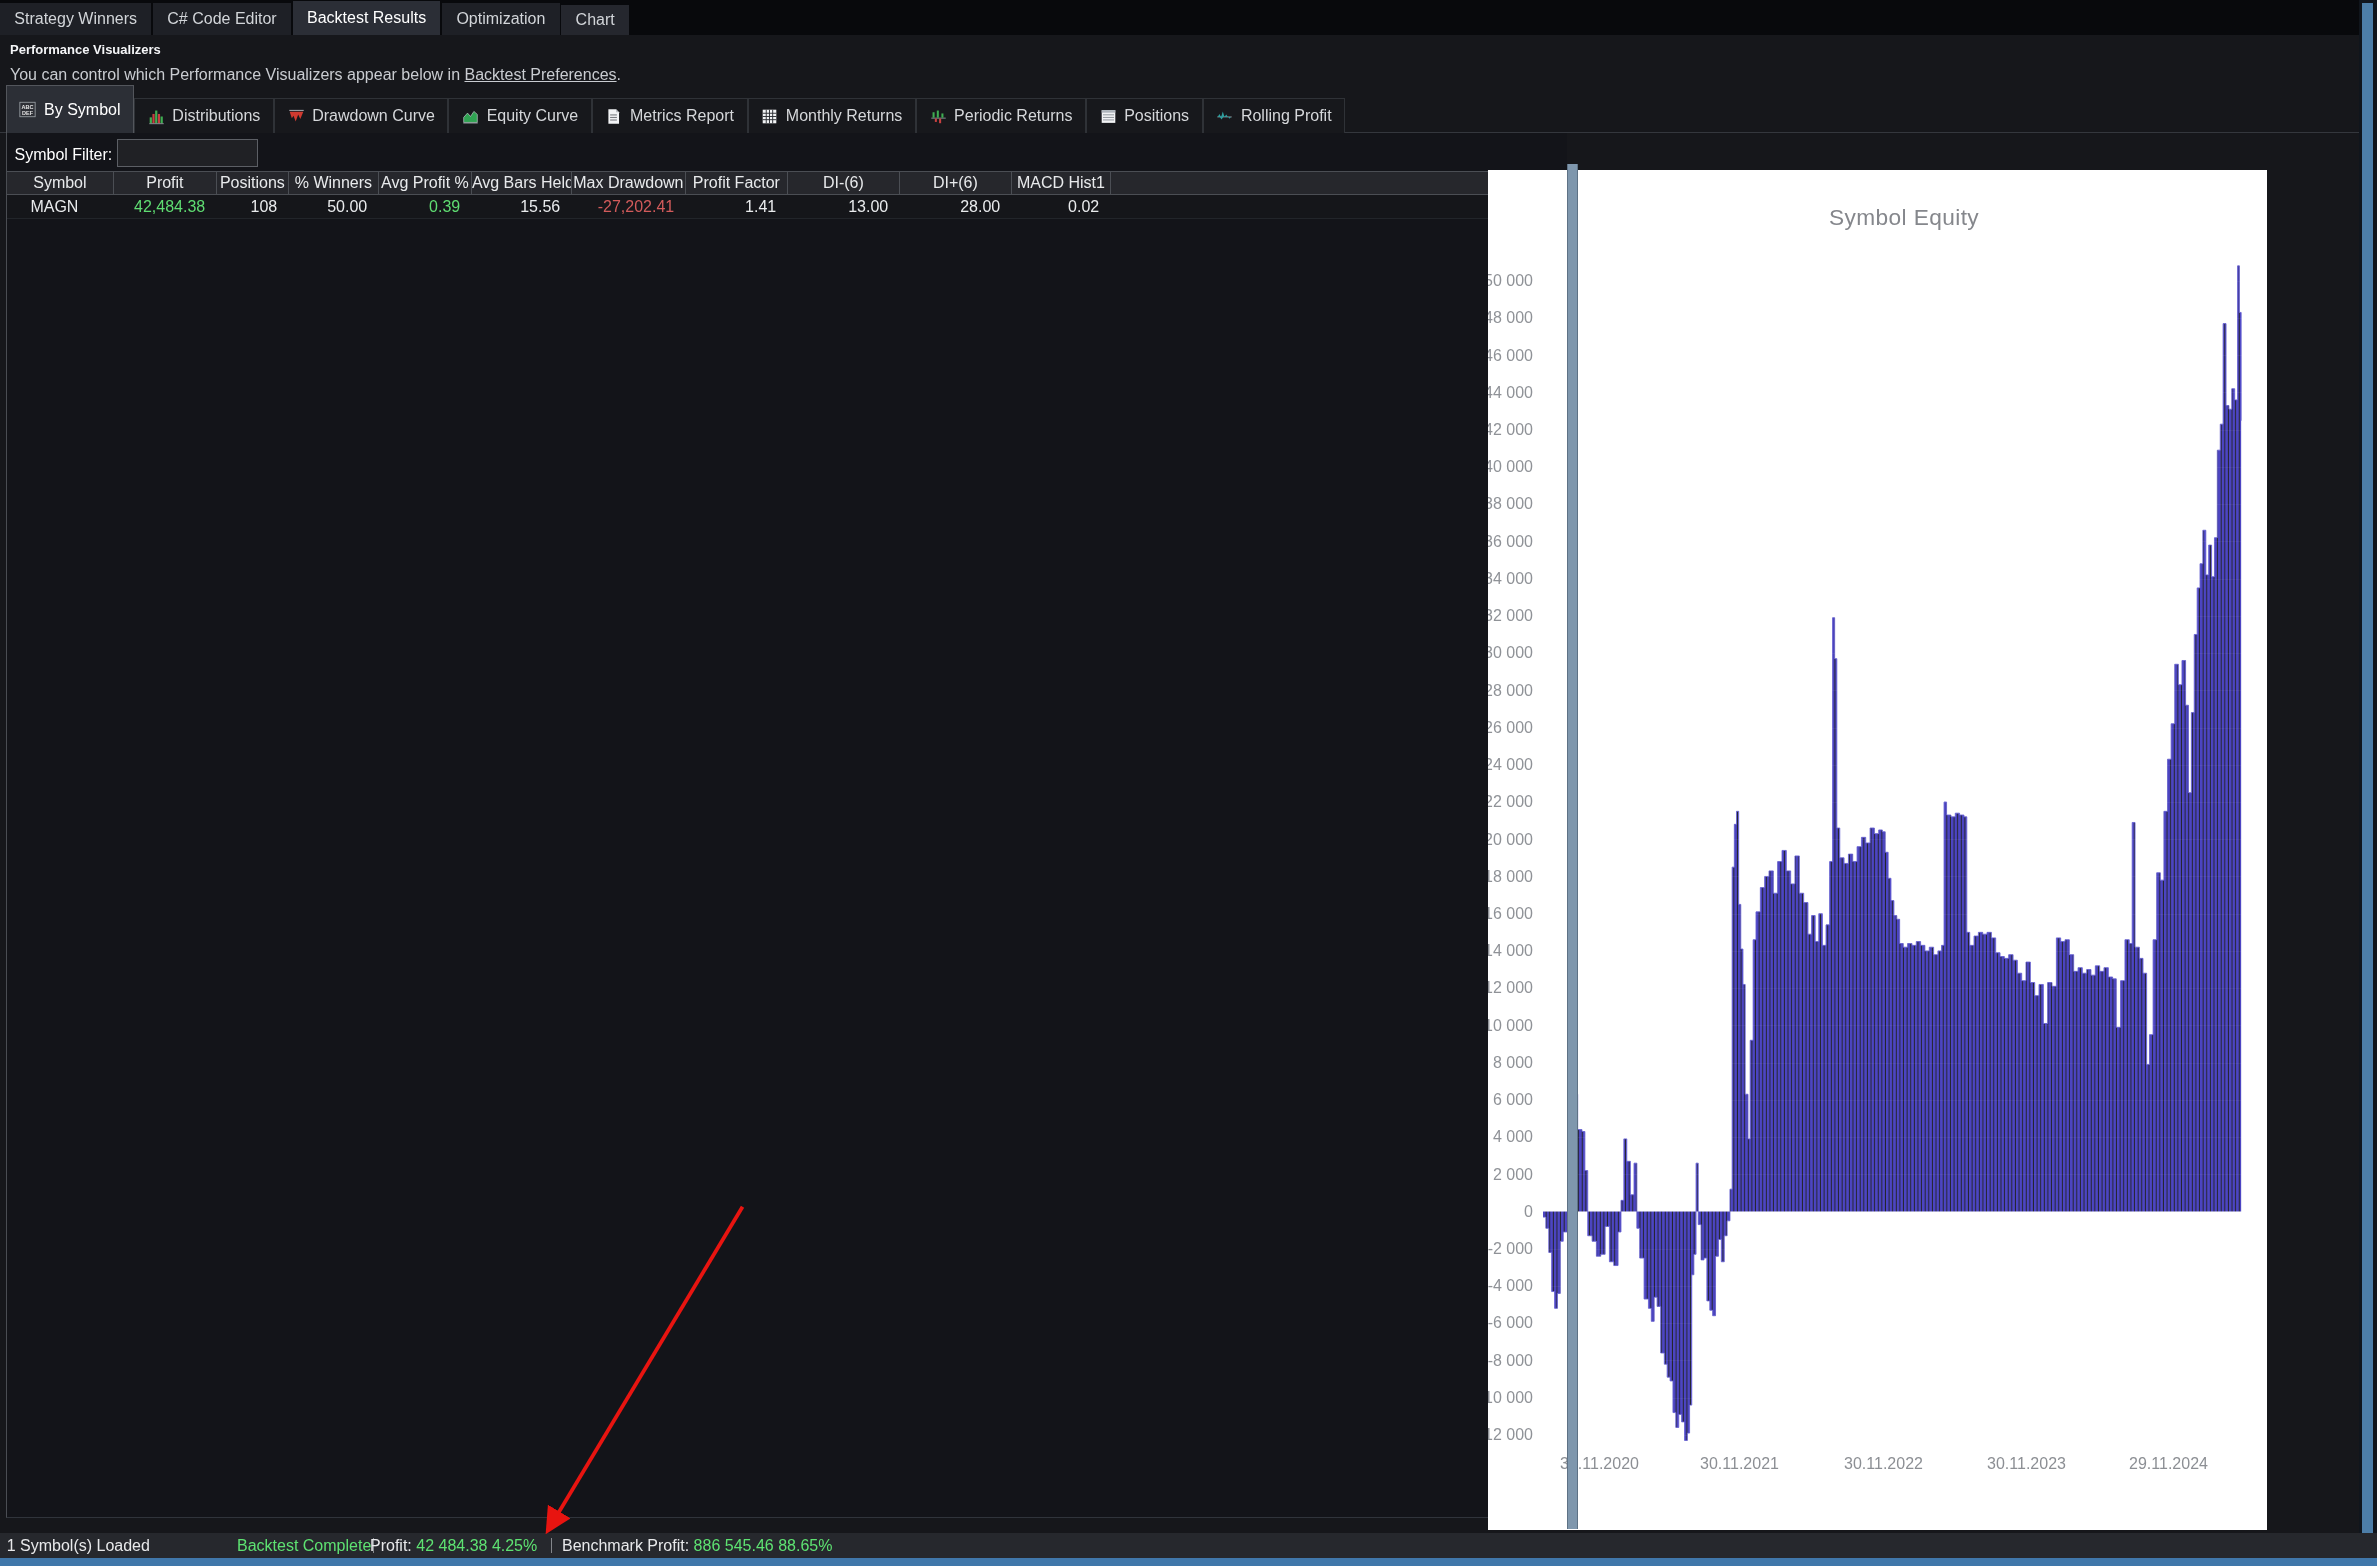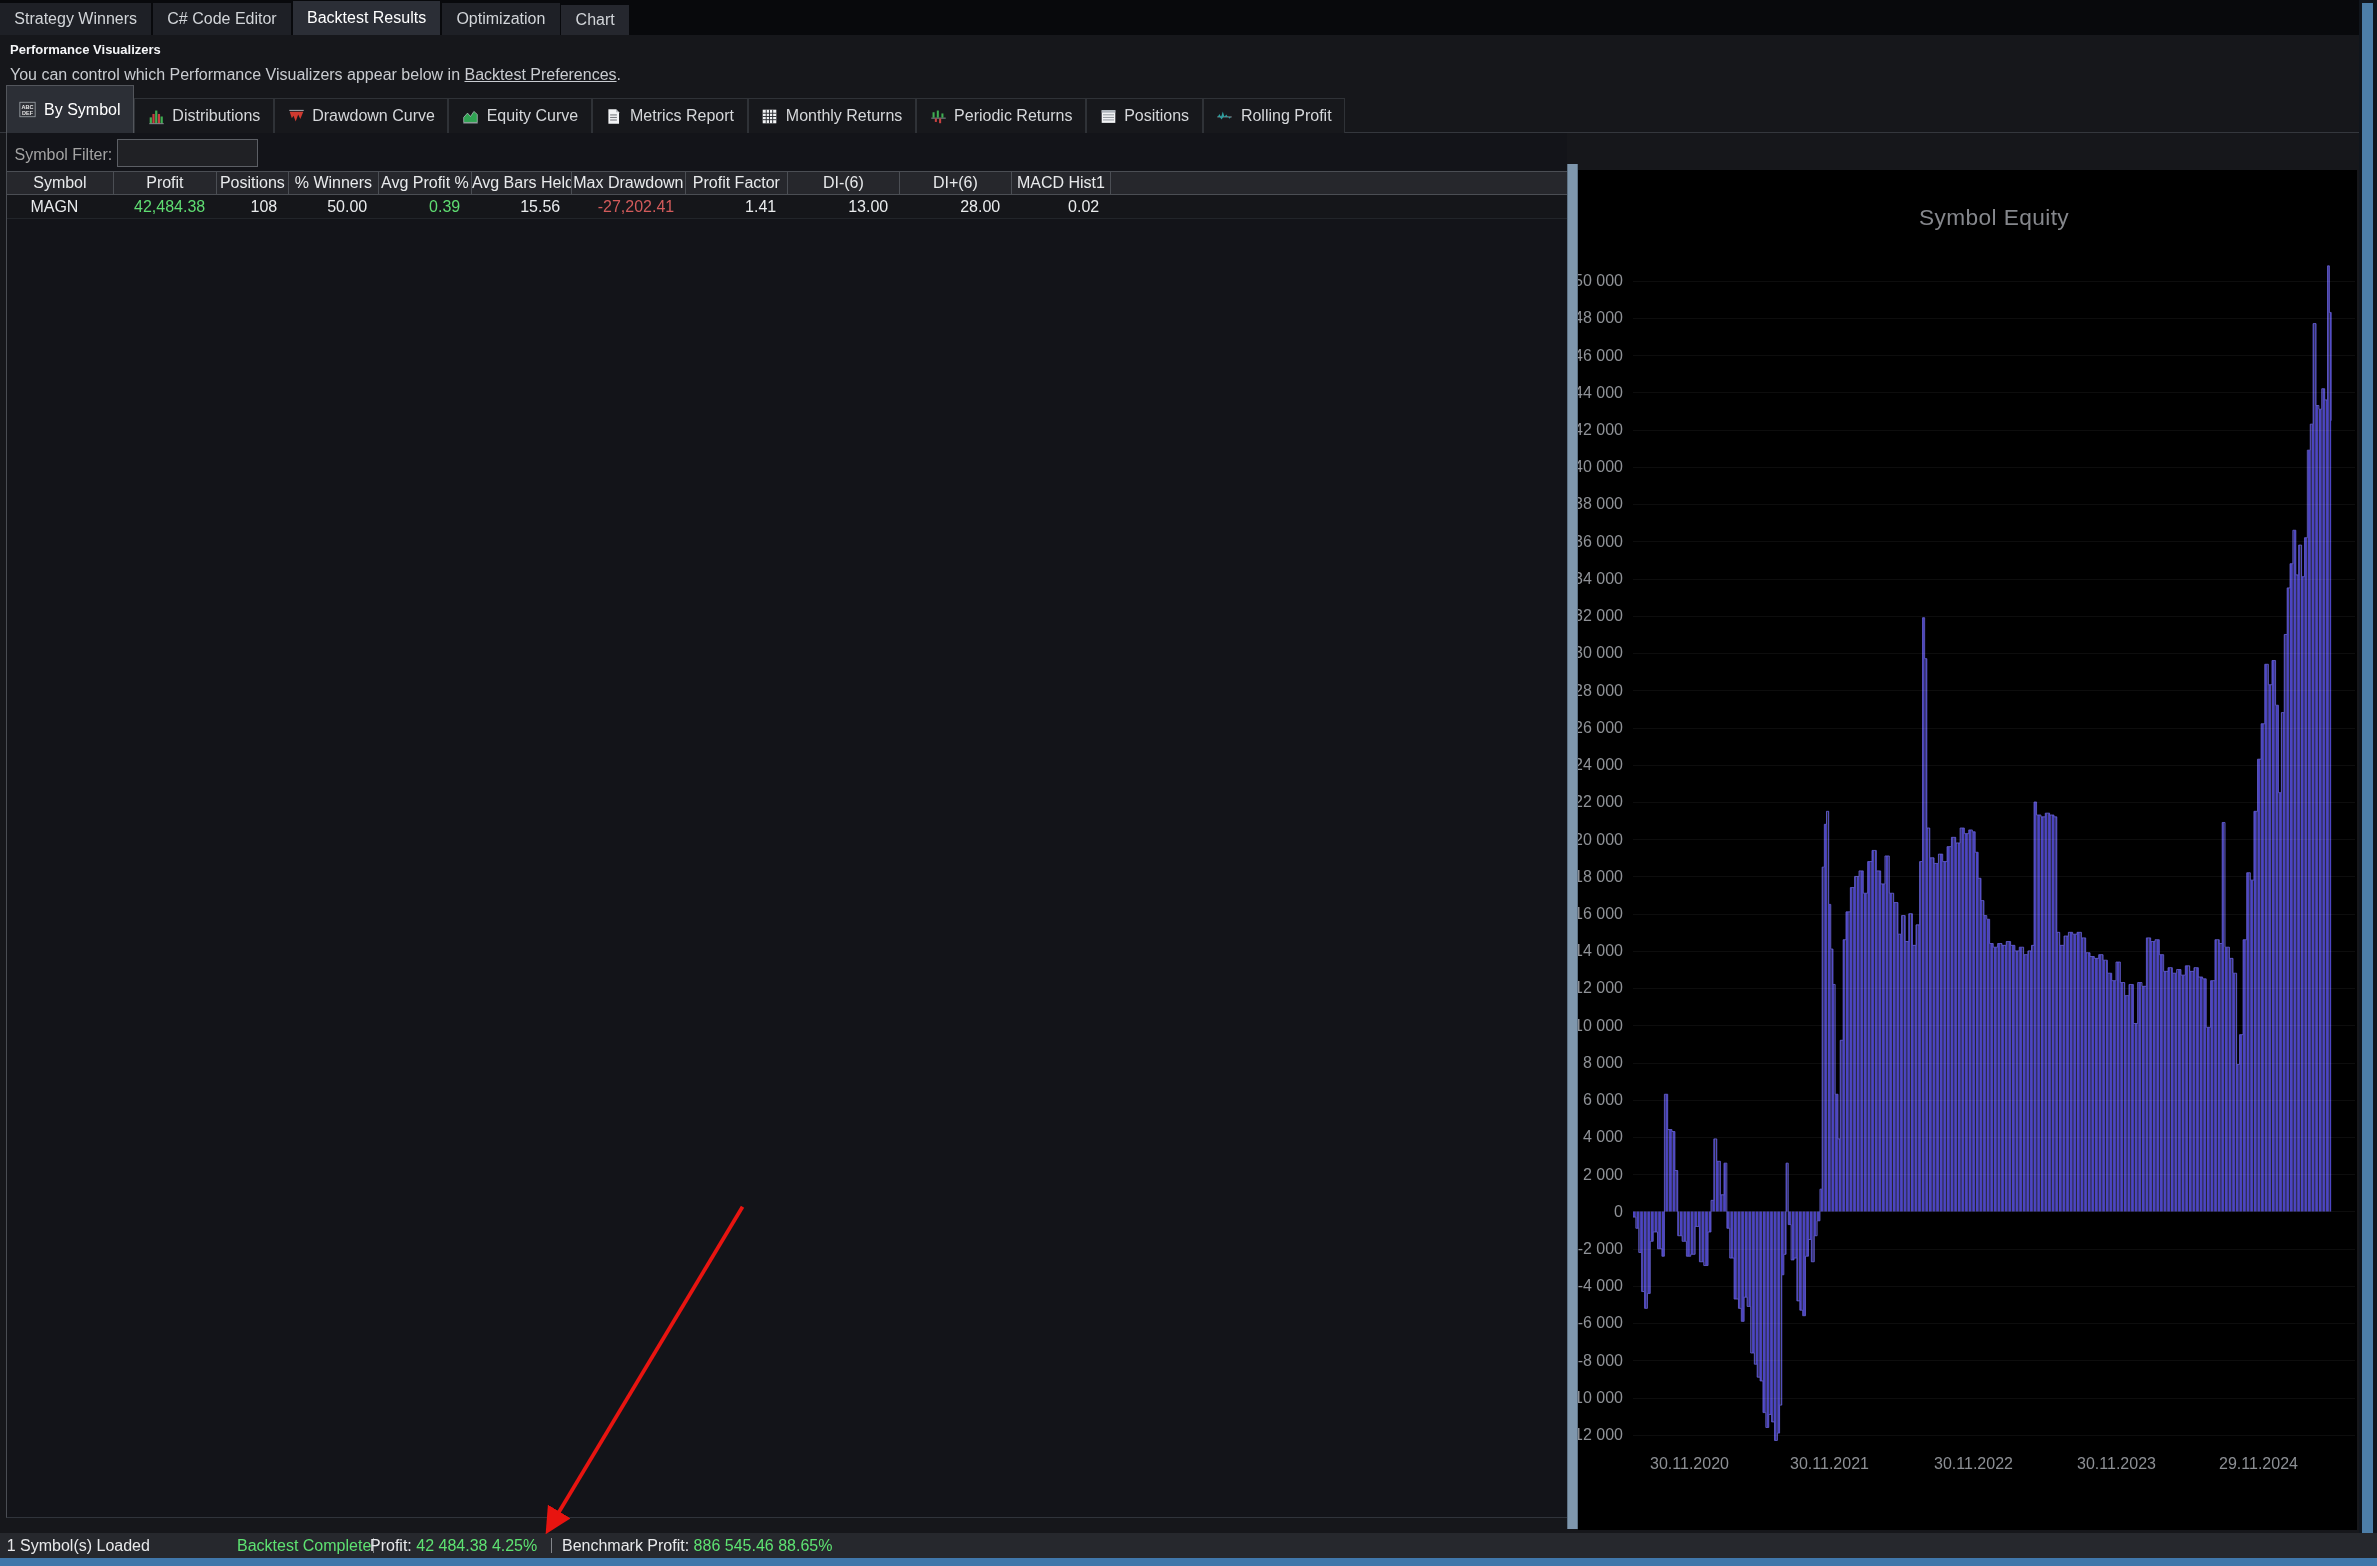--- a/index.html
+++ b/index.html
@@ -20,37 +20,37 @@
   
   .subtabbar { position:absolute; left:5.9px; top:94px; height:39px; display:flex; align-items:flex-end; z-index:3; }
   .subtab { display:inline-flex; align-items:center; gap:7.6px; height:35px; padding:0 12.6px; background:#17181c; border:0.8px solid #2f3237; border-bottom:none; color:#d5d7da; font-size:16px; white-space:nowrap; cursor:default; }
   .subtab.active { height:48px; background:#2c2f36; border:0.8px solid #53565c; border-bottom:none; color:#ffffff; }
   .subtab .sicon { width:17px; height:17px; display:inline-block; flex:0 0 17px; }
   .subtab .sicon svg { width:17px; height:17px; display:block; }
   .subtab-underline { position:absolute; left:0; top:132px; width:2377px; height:0.8px; background:#34373d; z-index:1; }
 
   
   .left-panel { position:absolute; left:5.9px; top:133px; width:1561px; height:1385px; background:#131419; border-left:0.8px solid #4a4d53; border-bottom:0.8px solid #30343b; z-index:2; }
-  .filter-label { position:absolute; left:7.6px; top:12.6px; font-size:16px; color:#a3a3a3; }
+  .filter-label { position:absolute; left:7.6px; top:12.6px; font-size:16px; color:#ffffff; }
   .filter-input { position:absolute; left:110px; top:5.9px; width:141px; height:28px; background:#202125; border:0.8px solid #5c5f65; color:#e6e8ea; font-size:16px; padding:0 6.7px; outline:none; font-family:"Liberation Sans", sans-serif; }
 
   .grid { position:absolute; left:0px; top:38px; width:1560px; }
   .grid-header { display:flex; height:23.5px; background:#26272c; border-top:0.8px solid #4b4e54; border-bottom:0.8px solid #4b4e54; }
   .gh-cell { height:22px; line-height:22px; text-align:center; font-size:16px; color:#e8eaec; border-right:0.8px solid #4b4e54; overflow:hidden; white-space:nowrap; }
   .gh-fill { flex:1; border-right:none; }
   .grid-row { display:flex; height:24px; border-bottom:0.8px solid #22252a; background:#15161a; }
   .gd-cell { height:23.5px; line-height:23.5px; font-size:16px; text-align:right; padding-right:11.7px; white-space:nowrap; overflow:hidden; }
   .gd-cell.left { text-align:left; padding-left:23.5px; padding-right:0; }
   .c-white { color:#e9ebed; } .c-green { color:#5fdd72; } .c-red { color:#d25b5b; }
 
   
   .splitter { position:absolute; left:1567px; top:164px; width:11px; height:1365px; background:#7f97ad; border-left:0.8px solid #5e7285; border-right:0.8px solid #5e7285; z-index:4; cursor:ew-resize; }
 
   
-  .chart-panel { position:absolute; left:1578px; top:170px; width:779px; height:1360px; background:#000000; overflow:hidden; z-index:2; }
+  .chart-panel { position:absolute; left:1488px; top:170px; width:779px; height:1360px; background:#ffffff; overflow:hidden; z-index:2; }
   .chart-title { position:absolute; left:55px; top:34px; width:722px; text-align:center; font-size:22.7px; color:#85878c; letter-spacing:0.4px; }
   .plot { position:absolute; left:55px; top:81px; width:722px; height:1196px; }
   .gridline { position:absolute; left:0; width:722px; height:0.8px; background:rgba(255,255,255,0.05); }
   .ylab { position:absolute; left:-52px; width:97px; text-align:right; font-size:16px; color:#8f9297; line-height:20px; }
   .xlab { position:absolute; width:151px; text-align:center; font-size:16px; color:#8c8f94; top:1285px; }
   #plot-svg { position:absolute; left:0; top:0; width:722px; height:1196px; }
 
   
   .right-scroll { position:absolute; left:2359px; top:0; width:18.5px; height:1558px; background:#10151c; z-index:5; }
   .right-scroll .thumb { position:absolute; left:3.4px; top:2.5px; width:11px; height:1553px; background:#4d7ea8; }

